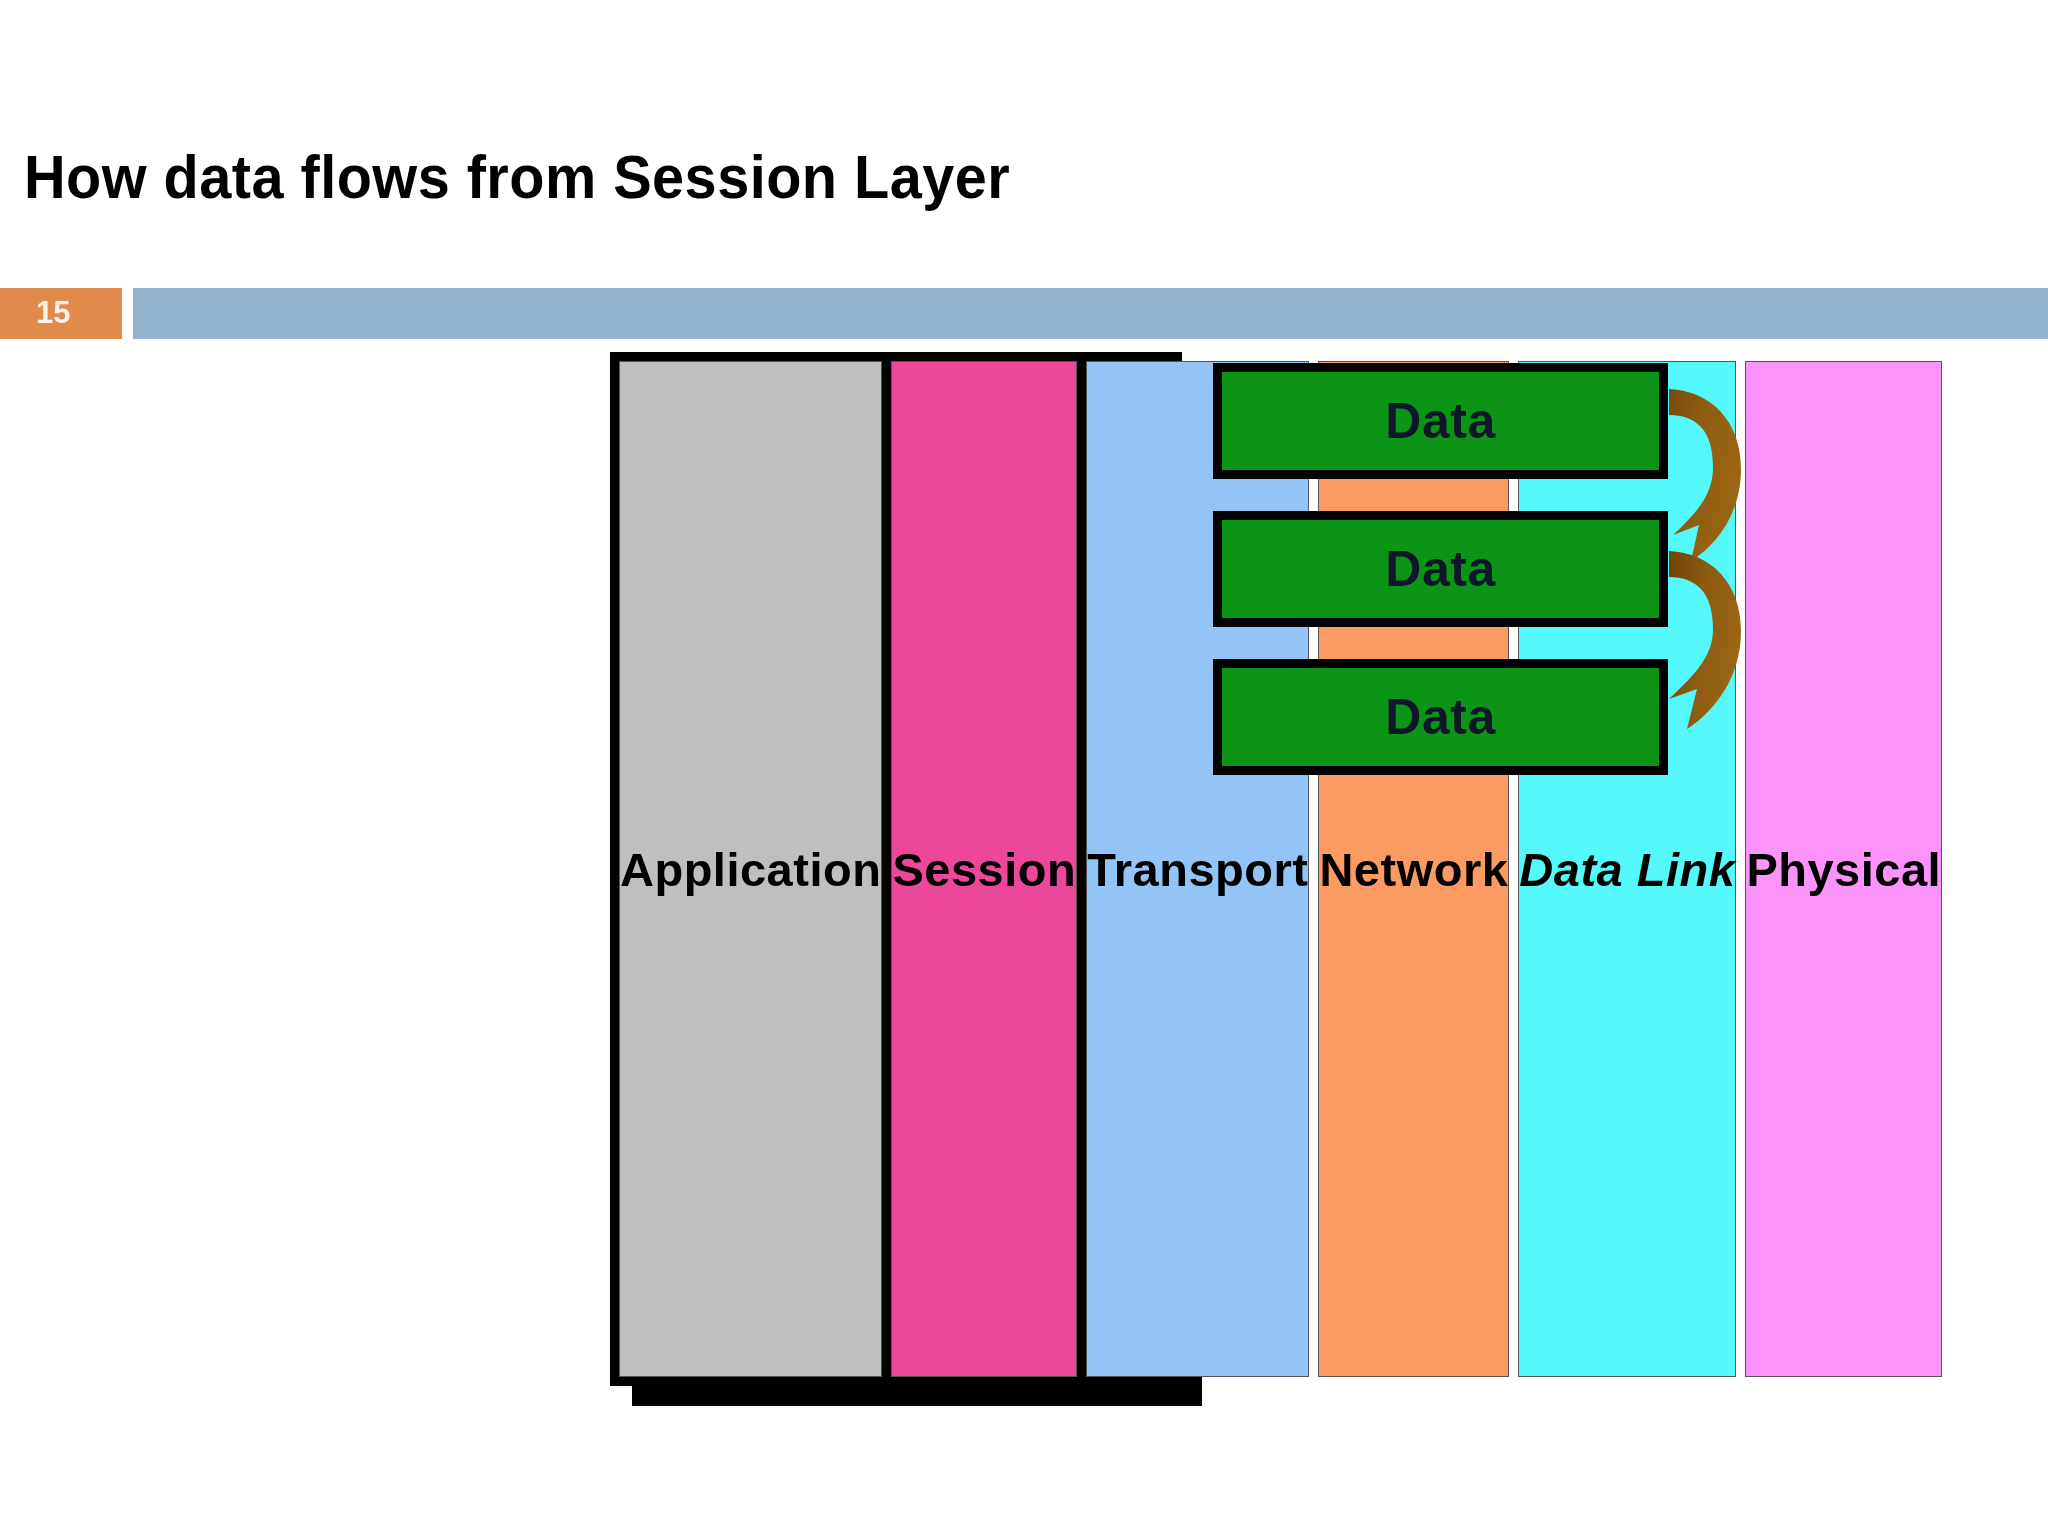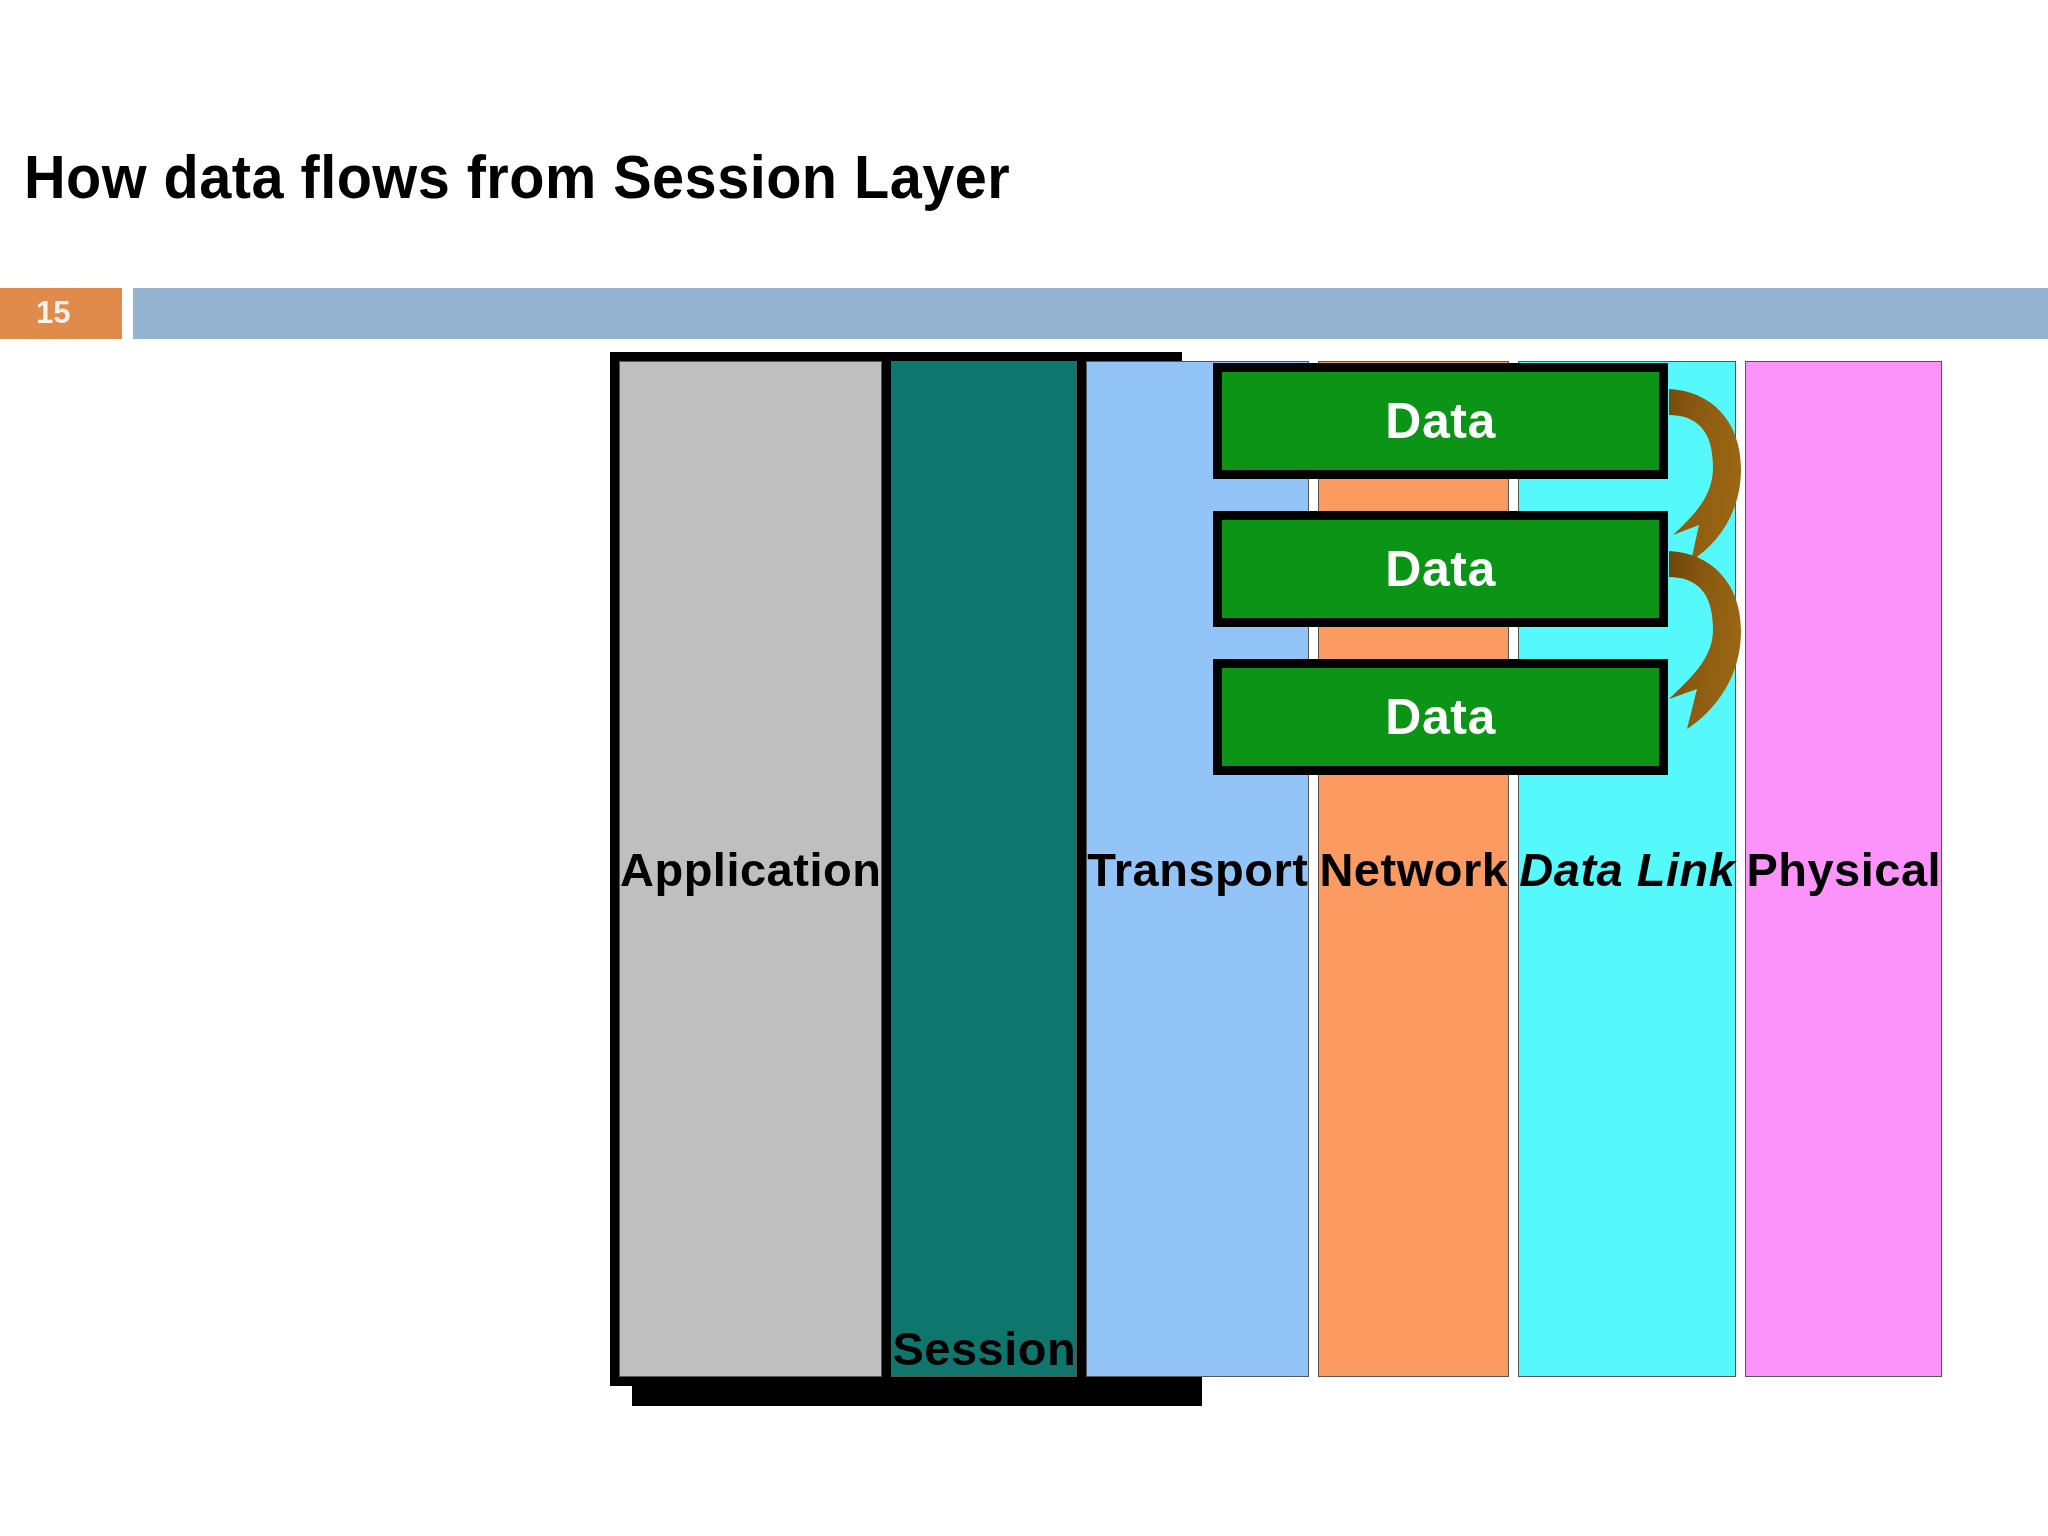--- a/index.html
+++ b/index.html
@@ -121,21 +121,21 @@
     background: #0B9416;
     display: flex;
     align-items: center;
     justify-content: center;
     box-sizing: border-box;
   }
   .data-label {
     font-family: "Liberation Sans", sans-serif;
     font-weight: bold;
     font-size: 50px;
-    color: #ffffff;
+    color: #0f172a;
     letter-spacing: 0.5px;
   }
   .data-box-1 { top: 363px; }
   .data-box-2 { top: 511px; }
   .data-box-3 { top: 659px; }
 
   
   .flow-arrows {
     position: absolute;
     left: 1655px;
@@ -154,21 +154,21 @@
     <span class="page-badge-num">15</span>
   </div>
   <div class="band-bar"></div>
 </div>
 
 <div class="stack-shadow"></div>
 <div class="stack" id="osi-stack">
     <div class="layer-row" style="background: rgb(191, 191, 191);">
       <span class="layer-label">Application</span>
     </div>
-    <div class="layer-row" style="background: #0f766e; align-items: flex-end;">
+    <div class="layer-row" style="background: #ec4899;">
       <span class="layer-label">Session</span>
     </div>
     <div class="layer-row" style="background: rgb(147, 196, 247);">
       <span class="layer-label">Transport</span>
     </div>
     <div class="layer-row" style="background: rgb(251, 154, 97);">
       <span class="layer-label">Network</span>
     </div>
     <div class="layer-row" style="background: rgb(86, 249, 251); font-style: italic;">
       <span class="layer-label">Data Link</span>

